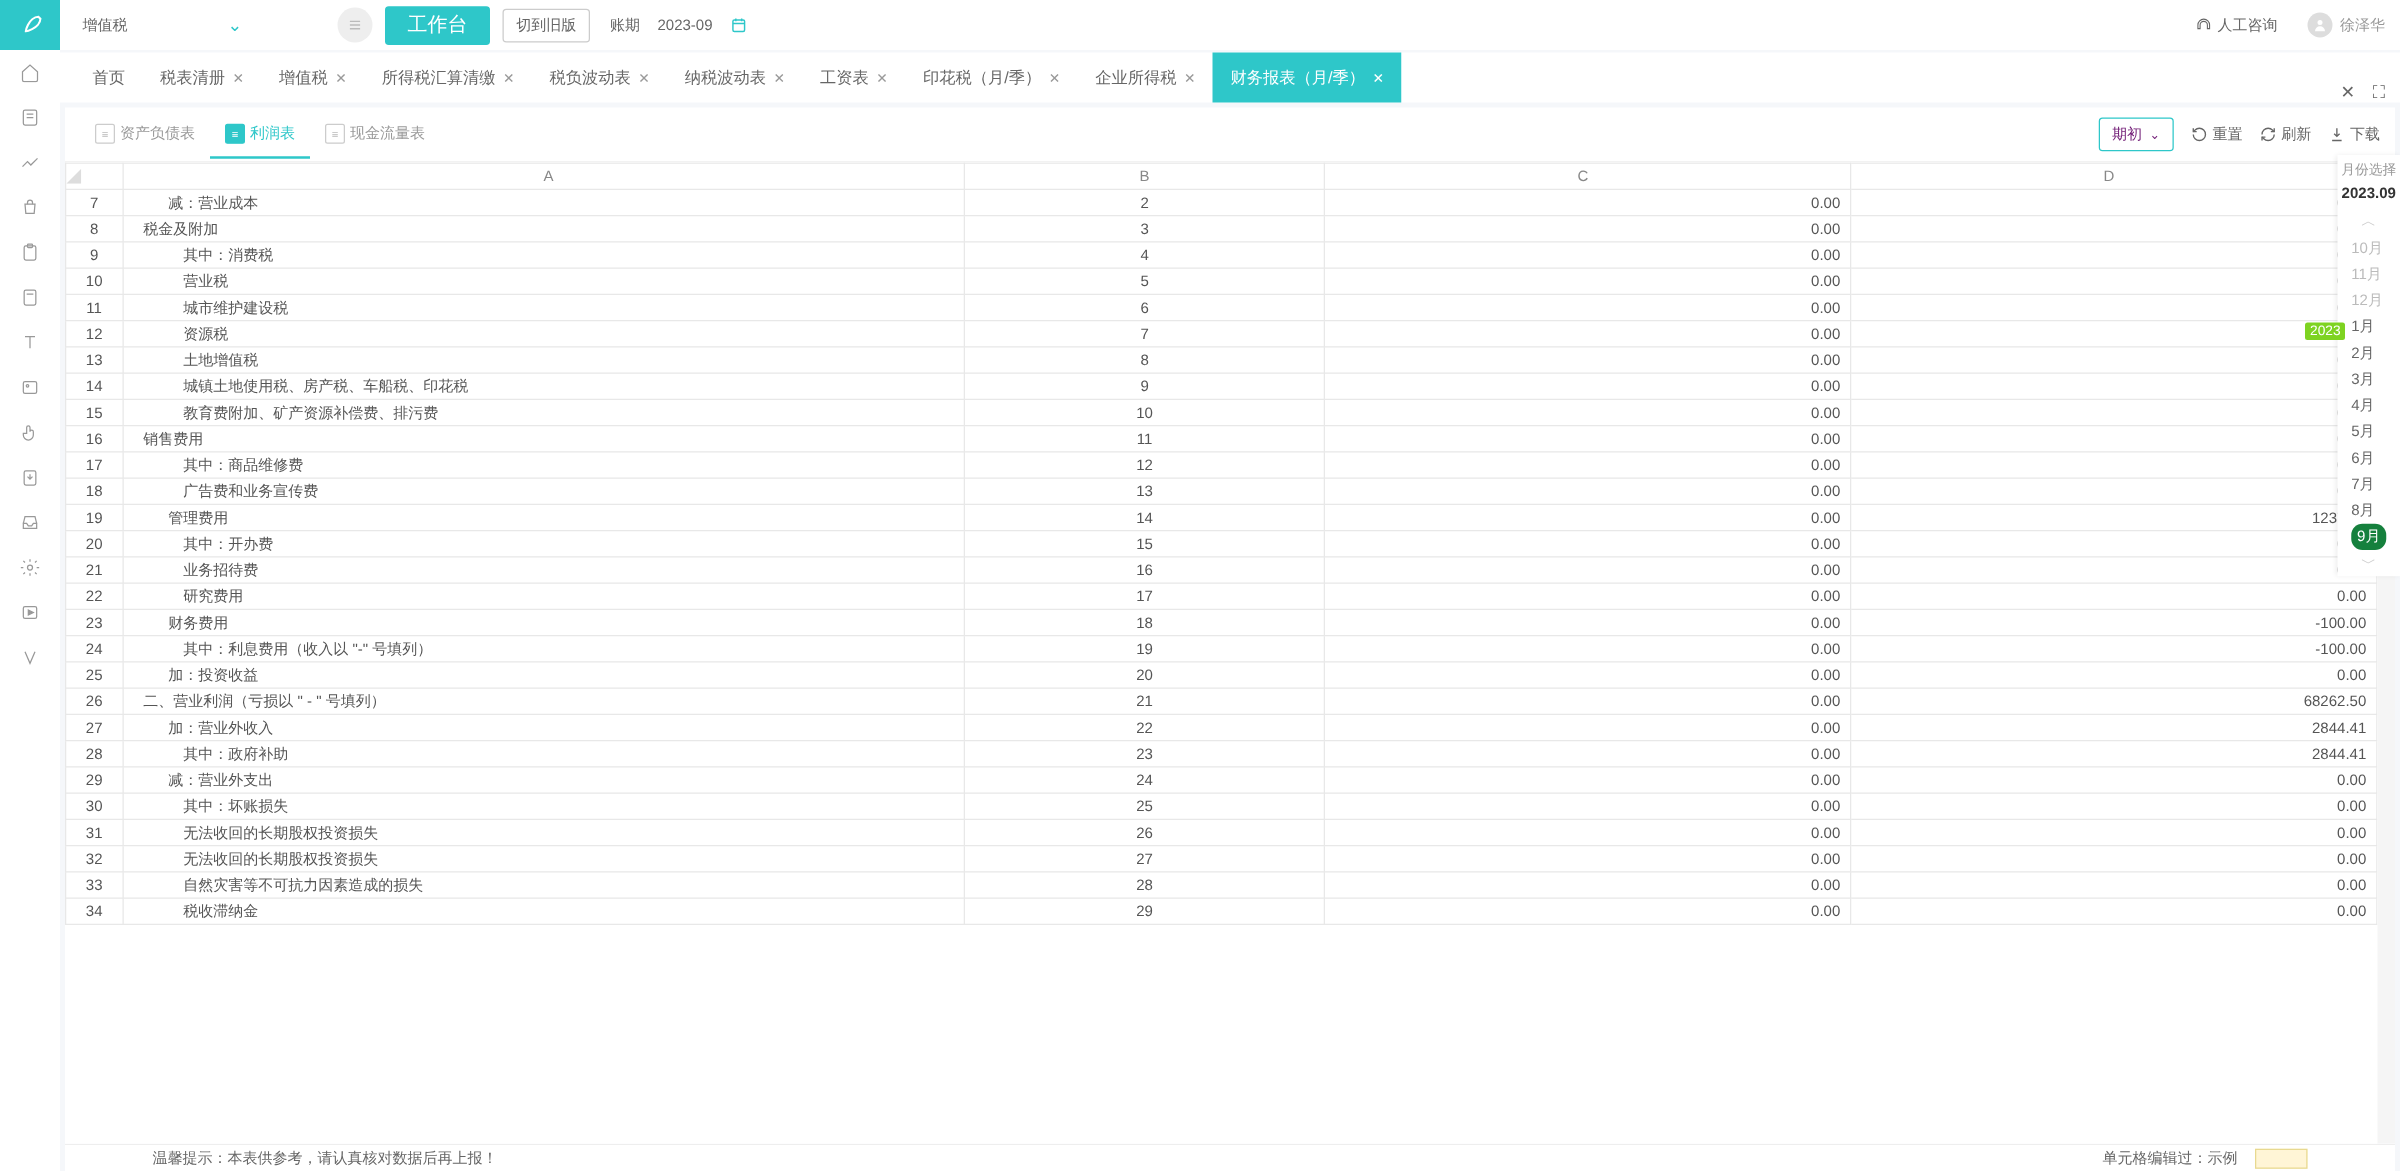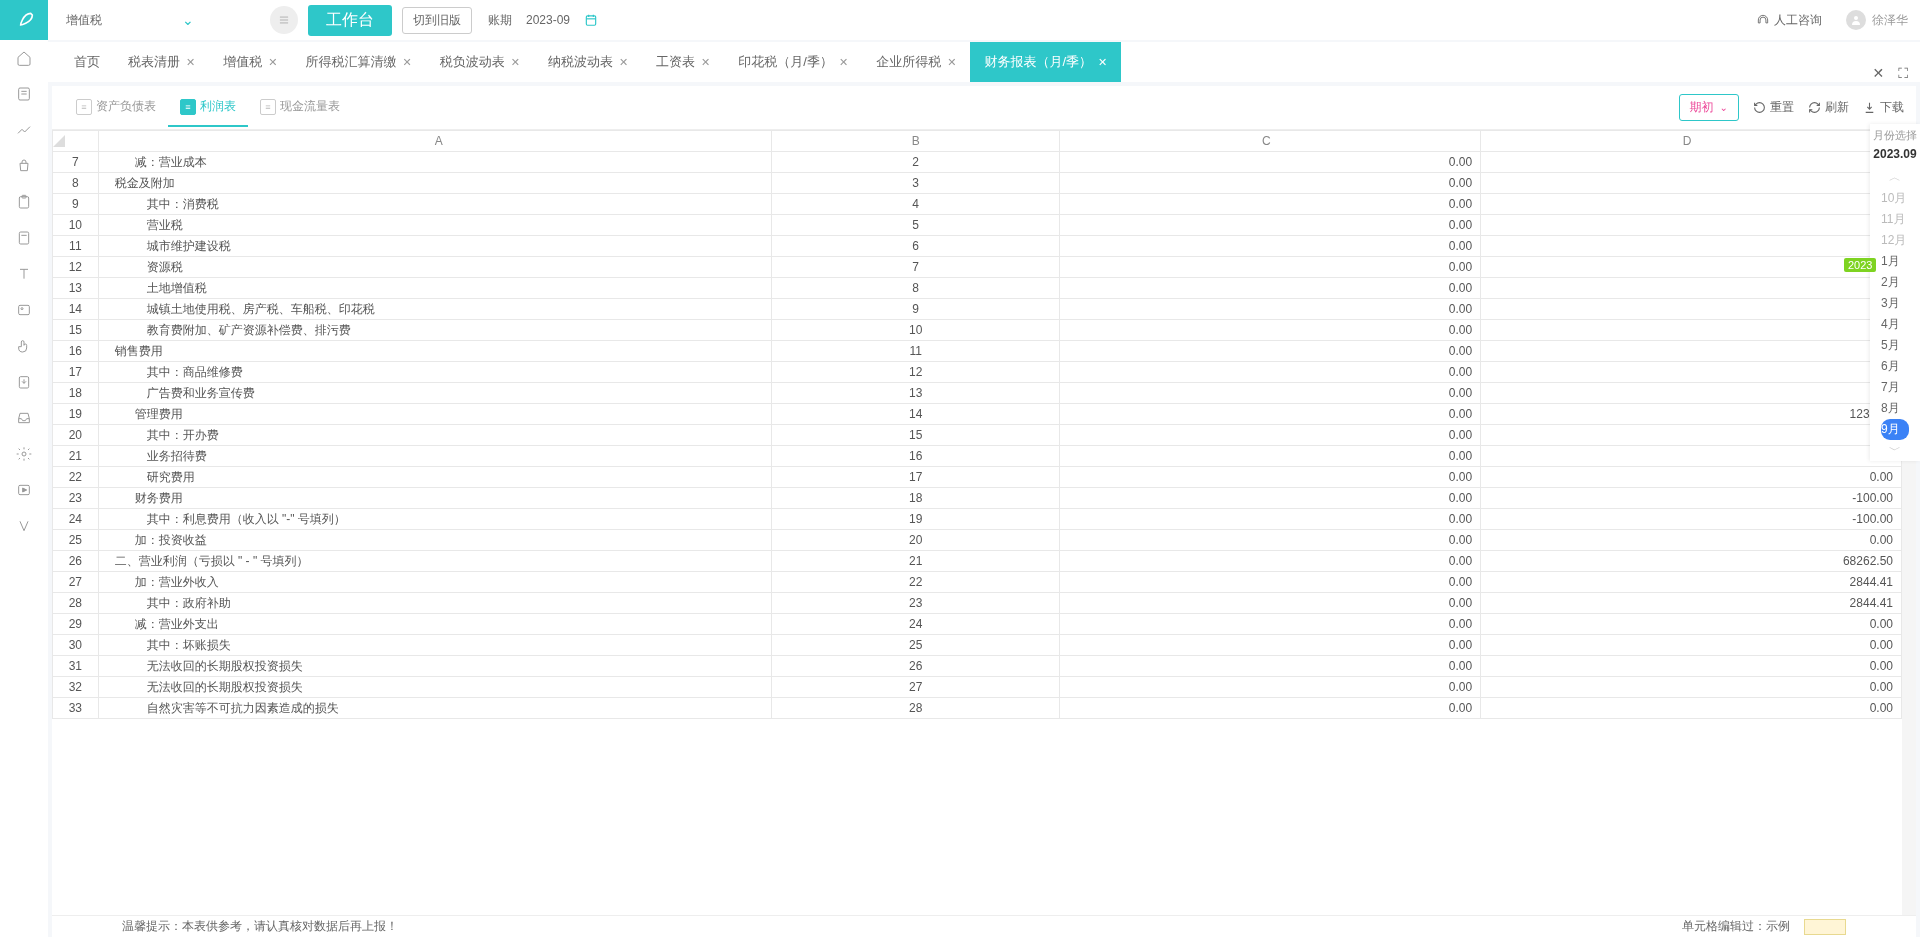--- a/index.html
+++ b/index.html
@@ -28,21 +28,21 @@
 .tab.active{background:#2ec7c9;color:#fff}
 .tab.active .close{color:#fff}
 .tab-actions{margin-left:auto;display:flex;gap:14px;color:#666}
 .tab-actions span{cursor:pointer;font-size:14px}
 .subtabs{background:#fff;display:flex;align-items:center;padding:0 12px;height:44px;border-bottom:1px solid #eee;margin:4px 4px 0 4px}
 .subtab{display:flex;align-items:center;gap:4px;padding:10px 12px;color:#999;cursor:pointer;border-bottom:2px solid transparent;font-size:12px}
 .subtab .st-icon{width:16px;height:16px;border:1px solid #ccc;border-radius:2px;font-size:9px;display:flex;align-items:center;justify-content:center;color:#bbb}
 .subtab.active{color:#2ec7c9;border-bottom-color:#2ec7c9}
 .subtab.active .st-icon{background:#2ec7c9;color:#fff;border-color:#2ec7c9}
 .sub-actions{margin-left:auto;display:flex;gap:14px;align-items:center}
-.dd-btn{border:1px solid #2ec7c9;color:#ec4899;padding:4px 10px;border-radius:3px;cursor:pointer;display:flex;align-items:center;gap:6px;background:#fff}
+.dd-btn{border:1px solid #2ec7c9;color:#701a75;padding:4px 10px;border-radius:3px;cursor:pointer;display:flex;align-items:center;gap:6px;background:#fff}
 .link-btn{color:#666;display:flex;align-items:center;gap:4px;cursor:pointer}
 .sheet-wrap{flex:1;margin:0 4px;background:#fff;position:relative;display:flex;overflow:hidden}
 .sheet{flex:1;overflow:auto}
 .grid{border-collapse:collapse;width:100%}
 .grid th,.grid td{border:1px solid #e8e8e8;height:21px;font-size:12px;color:#555}
 .grid th{background:#fff;font-weight:normal;text-align:center;color:#888}
 .rowhead{width:38px;text-align:center;background:#fff;color:#888}
 .corner{width:38px;background:#fff}
 .colA{width:560px;padding-left:8px}
 .colB{width:240px;text-align:center}
@@ -52,21 +52,21 @@
 .ind2{padding-left:36px!important}
 .ind3{padding-left:48px!important}
 .vscroll{width:14px;background:#f5f5f5;position:relative}
 .vscroll .thumb{position:absolute;left:2px;width:10px;background:#c0c0c0;border-radius:5px;top:30px;height:180px}
 .monthpanel{position:absolute;right:0;top:124px;width:50px;background:#fff;box-shadow:-1px 0 4px rgba(0,0,0,.08);display:flex;flex-direction:column;align-items:center;font-size:12px}
 .mp-title{color:#999;padding:4px 0;font-size:11px}
 .mp-cur{color:#333;font-weight:bold;padding-bottom:6px;font-size:12px}
 .mp-arrow{color:#ccc;cursor:pointer;font-size:12px;padding:2px 0}
 .mp-item{color:#bbb;padding:2px 0;cursor:pointer;font-size:12px}
 .mp-item.enabled{color:#666}
-.mp-item.active{background:#3b82f6;color:#fff;border-radius:9px;width:28px;text-align:left}
+.mp-item.active{background:#15803d;color:#fff;border-radius:9px;width:28px;text-align:center}
 .mp-year{position:absolute;left:-26px;top:134px;background:#7ed321;color:#fff;font-size:11px;padding:1px 4px;border-radius:2px}
 .footer{height:22px;background:#fff;margin:0 4px;display:flex;align-items:center;padding:0 70px;border-top:1px solid #eee;color:#666;gap:8px}
 .footer .spacer{flex:1}
 .example-box{width:42px;height:16px;background:#fff5d6;border:1px solid #e8d990;margin-left:6px}
 svg{display:block}
 </style>
 </head>
 <body>
 
 <div class="app">
@@ -493,20 +493,27 @@
                 <td class="colC">0.00</td>
                 <td class="colD">0.00</td>
               </tr>
               <tr>
                 <td class="rowhead">33</td>
                 <td class="colA ind3">自然灾害等不可抗力因素造成的损失</td>
                 <td class="colB">28</td>
                 <td class="colC">0.00</td>
                 <td class="colD">0.00</td>
               </tr>
+              <tr>
+                <td class="rowhead">34</td>
+                <td class="colA ind3">税收滞纳金</td>
+                <td class="colB">29</td>
+                <td class="colC">0.00</td>
+                <td class="colD">0.00</td>
+              </tr>
             </tbody>
         </table>
       </div>
       <div class="vscroll">
         <div class="thumb"></div>
       </div>
     </div>
 
     <div class="footer">
       <span>温馨提示：本表供参考，请认真核对数据后再上报！</span>

